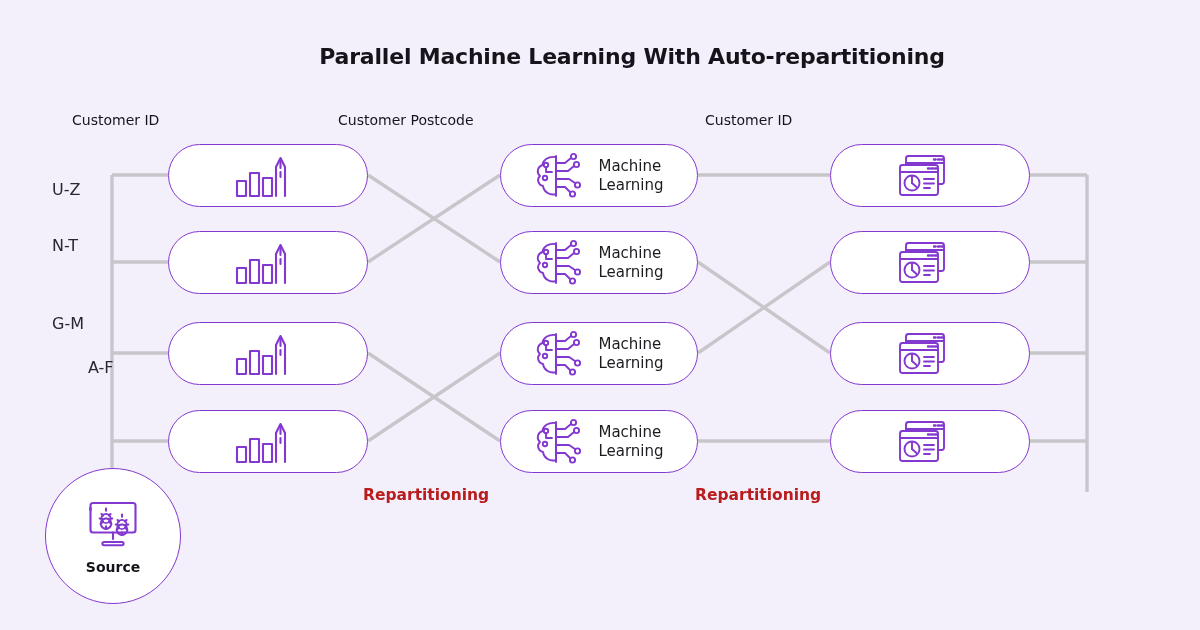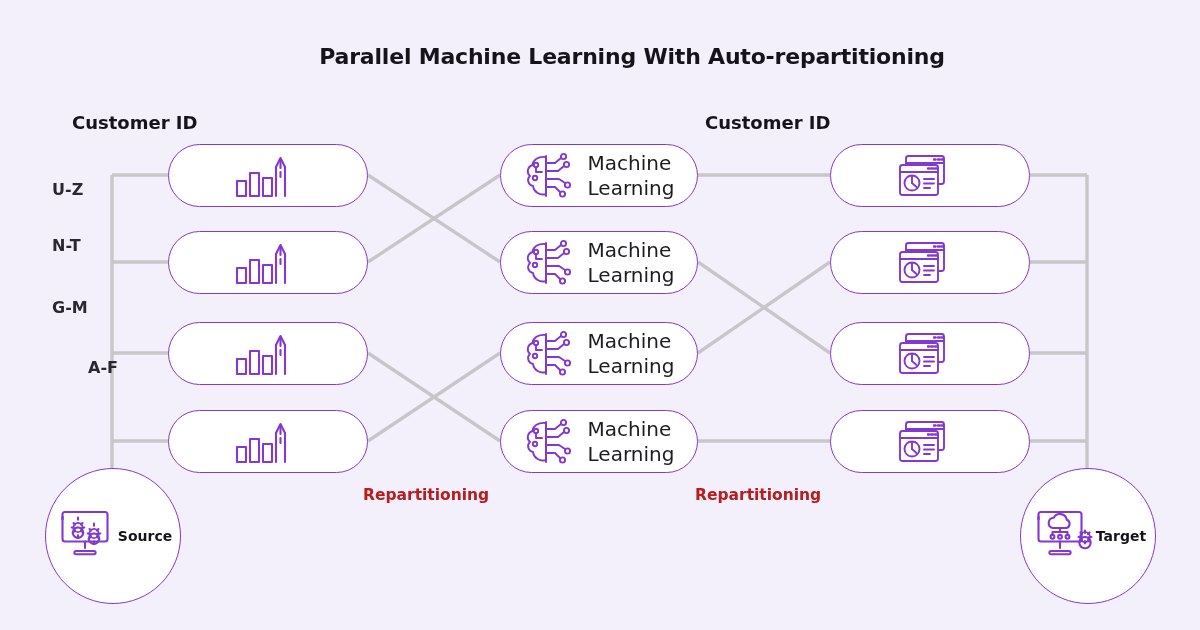--- a/index.html
+++ b/index.html
@@ -18,65 +18,65 @@
     text-align:center;
     font-family:"DejaVu Sans", sans-serif;
     font-size:22px;font-weight:bold;color:#16141a;
     letter-spacing:-0.2px;
     padding-left:32px;
   }
 
   
   .col-head{
     position:absolute;
-    font-size:18px;font-weight:bold;color:#16141a;
+    font-size:14px;font-weight:normal;color:#16141a;
     white-space:nowrap;
   }
 
   
   .part-label{
     position:absolute;
-    font-size:16px;color:#2b2730;font-weight:bold;
+    font-size:16px;color:#2b2730;font-weight:normal;
     white-space:nowrap;
   }
 
   
   #wires{position:absolute;left:0;top:0;width:1200px;height:630px;}
 
   
   .pill{
     position:absolute;
     box-sizing:border-box;
     background:#ffffff;
     border:1.6px solid #8338cf;
     border-radius:999px;
     display:flex;align-items:center;justify-content:center;
     gap:12px;
   }
   .pill .ico{flex:0 0 auto;display:block;line-height:0;}
   .pill .ptext{
-    font-size:20px;color:#1d1b20;line-height:1.25;
+    font-size:15px;color:#1d1b20;line-height:1.25;
     text-align:left;white-space:pre-line;
   }
 
   
   .repart{
     position:absolute;
     font-size:15.5px;font-weight:bold;color:#b91c1c;
     white-space:nowrap;
   }
 
   
   .endnode{
     position:absolute;
     box-sizing:border-box;
     background:#ffffff;
     border:1.4px solid #8338cf;
     border-radius:50%;
-    display:flex;
+    display:flex;flex-direction:column;
     align-items:center;justify-content:center;
     gap:2px;
   }
   .endnode .elabel{
     font-size:14px;font-weight:bold;color:#16141a;
   }
 </style>
 </head>
 <body>
 
@@ -99,25 +99,26 @@
       <path d="M698 353 L830 262" stroke="#c8c6ca" stroke-width="3.4" fill="none" stroke-linecap="butt"></path>
       <path d="M698 441 L830 441" stroke="#c8c6ca" stroke-width="3.4" fill="none" stroke-linecap="butt"></path>
       <path d="M1030 175 L1087 175" stroke="#c8c6ca" stroke-width="3.4" fill="none" stroke-linecap="butt"></path>
       <path d="M1030 262 L1087 262" stroke="#c8c6ca" stroke-width="3.4" fill="none" stroke-linecap="butt"></path>
       <path d="M1030 353 L1087 353" stroke="#c8c6ca" stroke-width="3.4" fill="none" stroke-linecap="butt"></path>
       <path d="M1030 441 L1087 441" stroke="#c8c6ca" stroke-width="3.4" fill="none" stroke-linecap="butt"></path>
       <path d="M1087 175 L1087 492" stroke="#c8c6ca" stroke-width="3.4" fill="none" stroke-linecap="butt"></path>
     </svg>
 
   <div class="col-head" style="left:72px;top:112px;">Customer ID</div>
+  <div class="col-head" style="left:338px;top:112px;">Customer Postcode</div>
   <div class="col-head" style="left:705px;top:112px;">Customer ID</div>
 
   <div class="part-label" style="left:52px;top:180px;">U-Z</div>
   <div class="part-label" style="left:52px;top:236px;">N-T</div>
-  <div class="part-label" style="left:52px;top:298px;">G-M</div>
+  <div class="part-label" style="left:52px;top:314px;">G-M</div>
   <div class="part-label" style="left:52px;top:358px;margin-left:36px;">A-F</div>
 
   <div class="pill" style="left:168px;top:144px;width:200px;height:63px;">
     <span class="ico">
       <svg width="62" height="46" viewBox="0 0 62 46" fill="none" stroke="#8338cf" stroke-width="2.1" stroke-linejoin="round" stroke-linecap="round">
         <rect x="6" y="28" width="9" height="15"></rect>
         <rect x="19" y="20" width="9" height="23"></rect>
         <rect x="32" y="25" width="9" height="18"></rect>
         <path d="M45 43 V14"></path>
         <path d="M54 43 V14"></path>
@@ -349,34 +350,14 @@
                  M28.5 17 l-1.6 1.6 M21.1 24.4 l-1.6 1.6 M28.5 26 l-1.6 -1.6 M21.1 18.6 l-1.6 -1.6"></path>
         <path d="M40 27.5 a5.2 5.2 0 1 0 0.01 0"></path>
         <path d="M40 22.8 a4.7 4.7 0 1 0 0.01 0" stroke-width="1.7"></path>
         <path d="M40 17.5 v2.2 M40 35.3 v2.2 M46.3 27.5 h-2.2 M35.9 27.5 h-2.2
                  M44.5 23 l-1.6 1.6 M37.1 30.4 l-1.6 1.6 M44.5 32 l-1.6 -1.6 M37.1 24.6 l-1.6 -1.6"></path>
       </svg>
     </span>
     <span class="elabel">Source</span>
   </div>
 
-  <div class="endnode" style="left:1020px;top:468px;width:136px;height:136px;">
-    <span class="ico">
-      <svg width="64" height="56" viewBox="0 0 64 56" fill="none" stroke="#8338cf" stroke-width="2.1" stroke-linejoin="round" stroke-linecap="round">
-        <path d="M11 6 H49 a2.5 2.5 0 0 1 2.5 2.5 V33 a2.5 2.5 0 0 1 -2.5 2.5 H11 a2.5 2.5 0 0 1 -2.5 -2.5 V8.5 A2.5 2.5 0 0 1 11 6 Z"></path>
-        <path d="M8.5 13 V11" stroke-width="2.4"></path>
-        <path d="M30 35.5 V42"></path>
-        <path d="M21 45 H39 a1.6 1.6 0 0 1 0 3.2 H21 a1.6 1.6 0 0 1 0 -3.2 Z"></path>
-        <path d="M22.5 22 a5.2 5.2 0 0 1 1.2 -10.2 a7 7 0 0 1 13.1 2 a4.3 4.3 0 0 1 -0.5 8.2 Z"></path>
-        <path d="M30 22 V26 M30 26 H22.5 V29 M30 26 H37.5 V29"></path>
-        <circle cx="22.5" cy="30.8" r="1.9"></circle>
-        <circle cx="30" cy="30.8" r="1.9"></circle>
-        <circle cx="37.5" cy="30.8" r="1.9"></circle>
-        <path d="M55 31 a5.6 5.6 0 1 0 0.01 0"></path>
-        <path d="M55 26 a5.1 5.1 0 1 0 0.01 0" stroke-width="1.7"></path>
-        <path d="M55 24.6 v2.4 M55 35 v2.4 M61.5 31 h-2.4 M50.9 31 h-2.4
-                 M59.6 26.4 l-1.7 1.7 M52.1 33.9 l-1.7 1.7 M59.6 35.6 l-1.7 -1.7 M52.1 28.1 l-1.7 -1.7"></path>
-      </svg>
-    </span>
-    <span class="elabel">Target</span>
-  </div>
 
 </div>
 
 </body></html>

